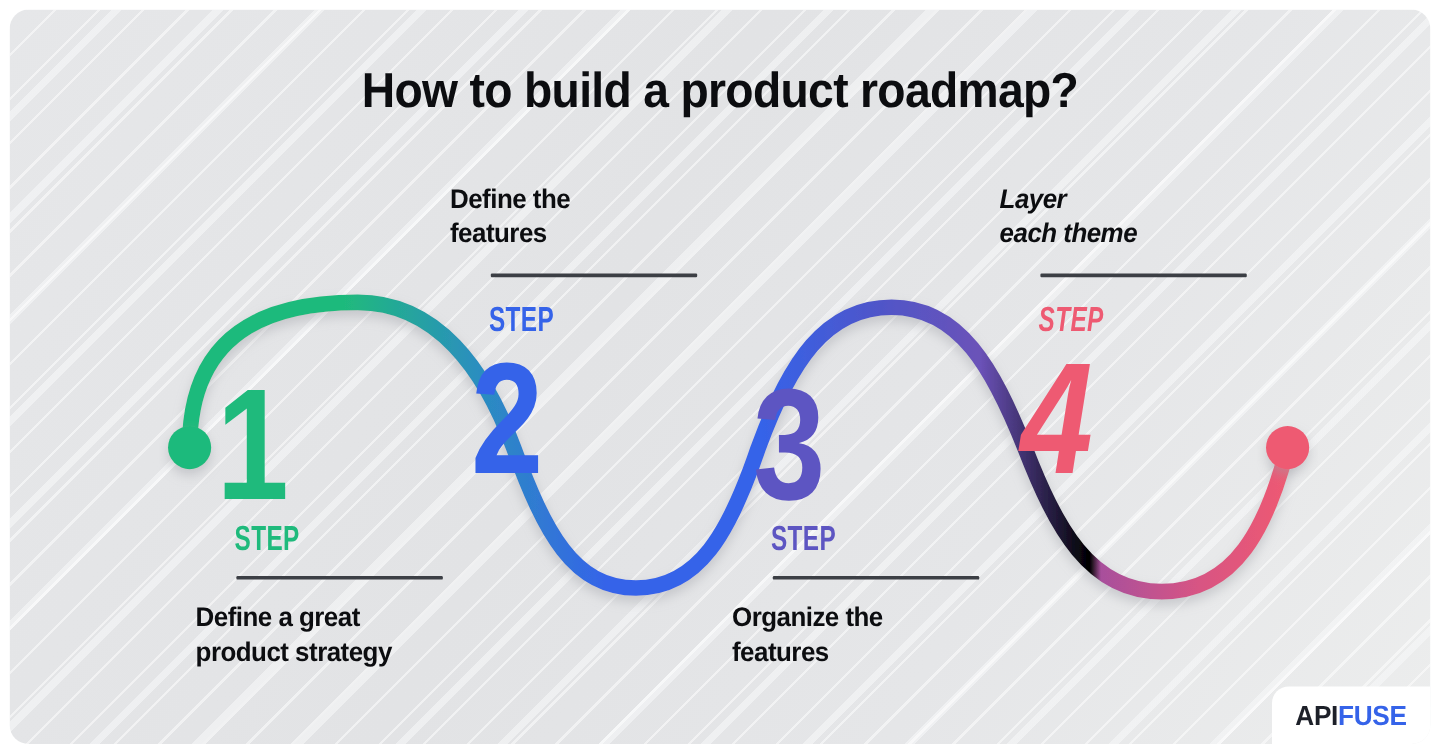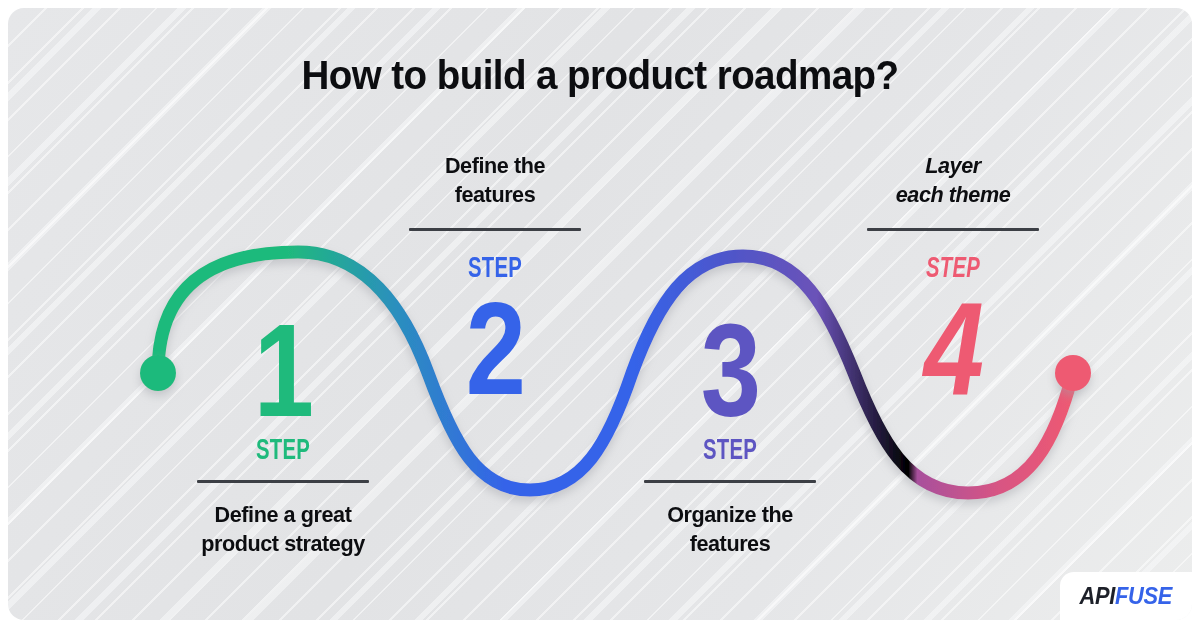--- a/index.html
+++ b/index.html
@@ -51,21 +51,21 @@
   .curve{
     position:absolute;
     left:0;top:0;
     width:1200px;height:628px;
     pointer-events:none;
   }
 
   
   .step{
     position:absolute;
-    text-align:center;
+    text-align:left;
     width:250px;
   }
   .step-desc{
     font-family:"Liberation Sans", sans-serif;
     font-weight:bold;
     font-size:22.5px;
     line-height:29px;
     letter-spacing:-0.45px;
     color:#0c0d10;
     transform:scaleX(0.96);
@@ -111,21 +111,20 @@
   
   .logo-badge{
     position:absolute;
     right:0px;bottom:0px;
     width:132px;height:48px;
     background:#ffffff;
     border-top-left-radius:14px;
     display:flex;
     align-items:center;
     justify-content:center;
-    font-style:italic;
   }
   .logo-text{
     font-family:"Liberation Sans", sans-serif;
     font-weight:bold;
     font-size:23px;
     letter-spacing:-0.3px;
     transform:scaleX(0.95);
   }
   .logo-api{color:#1d2029;}
   .logo-fuse{color:#3563e9;}

